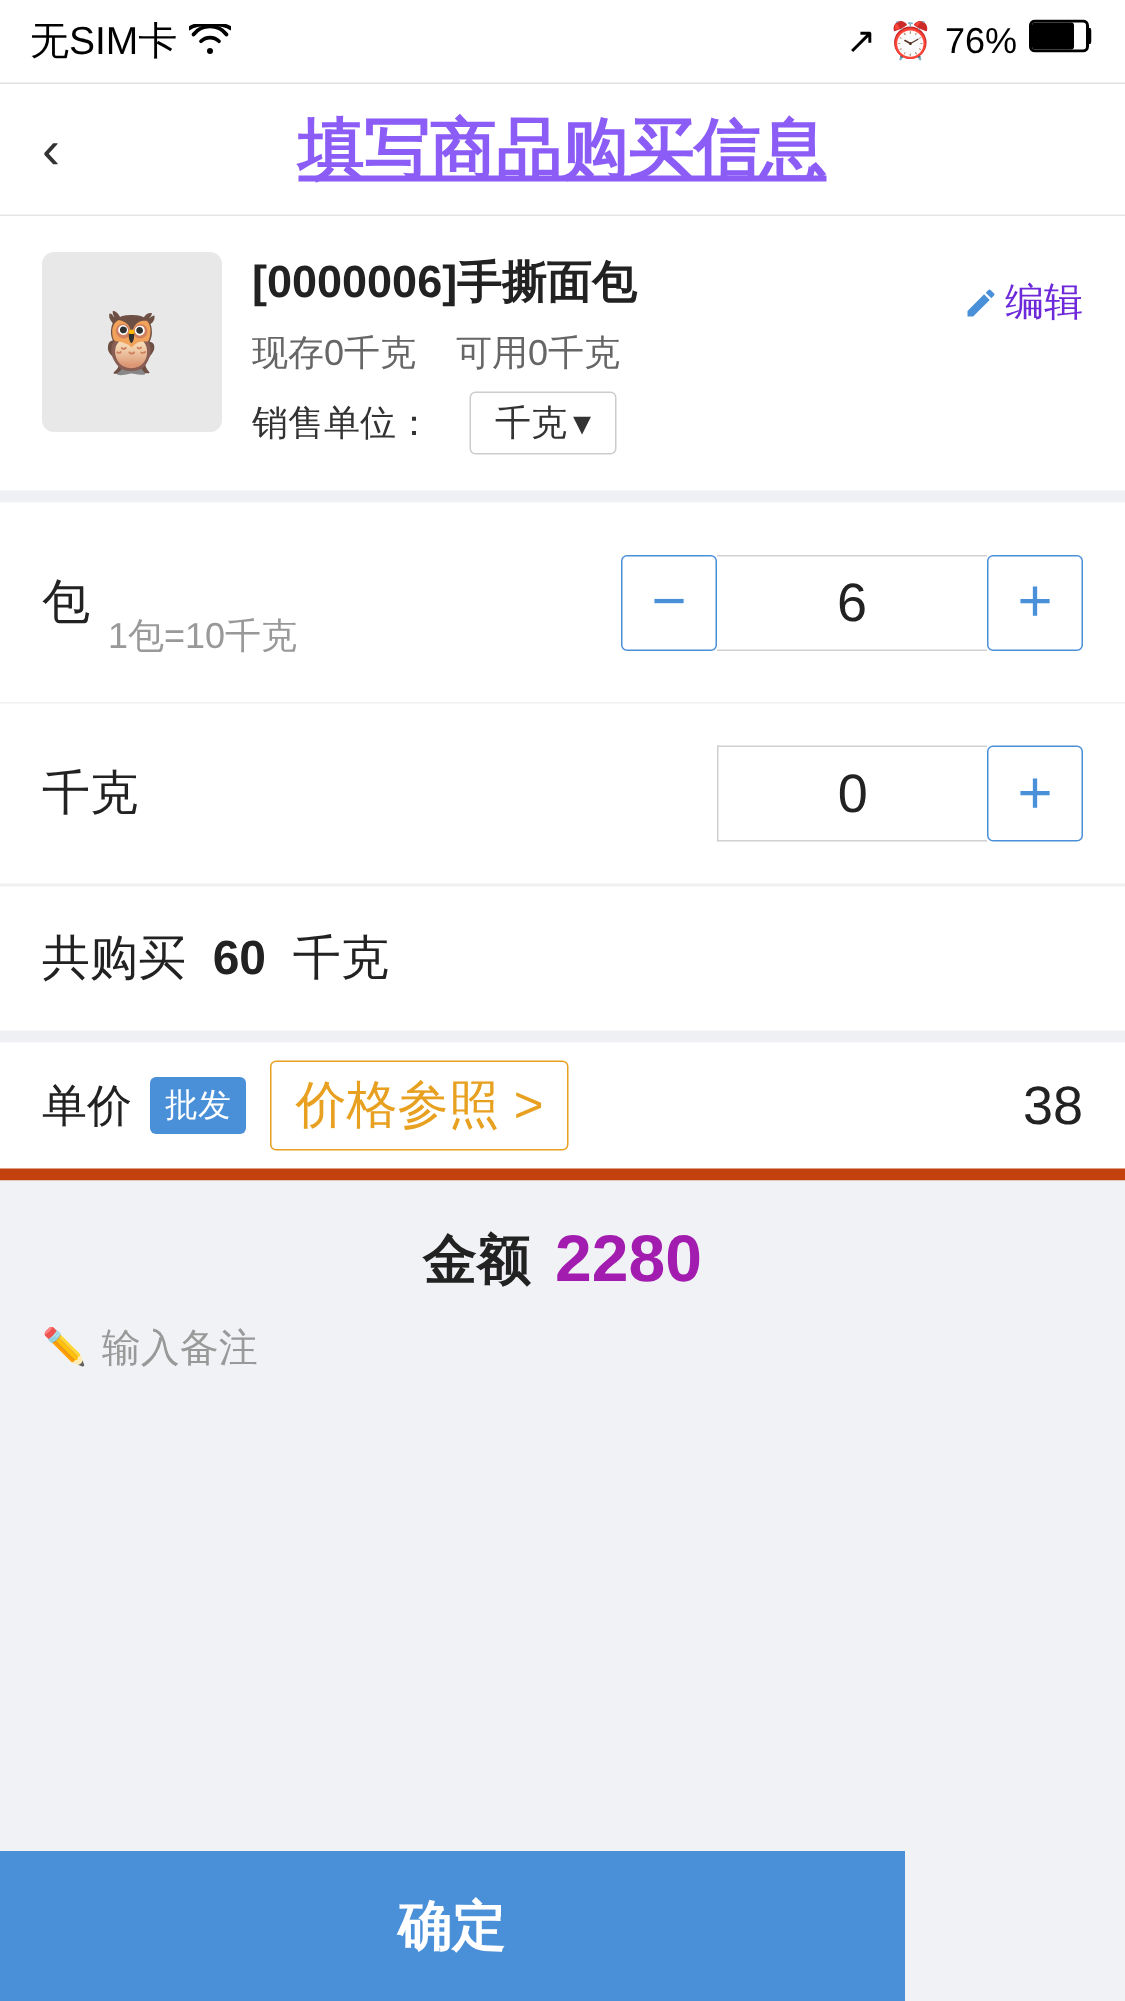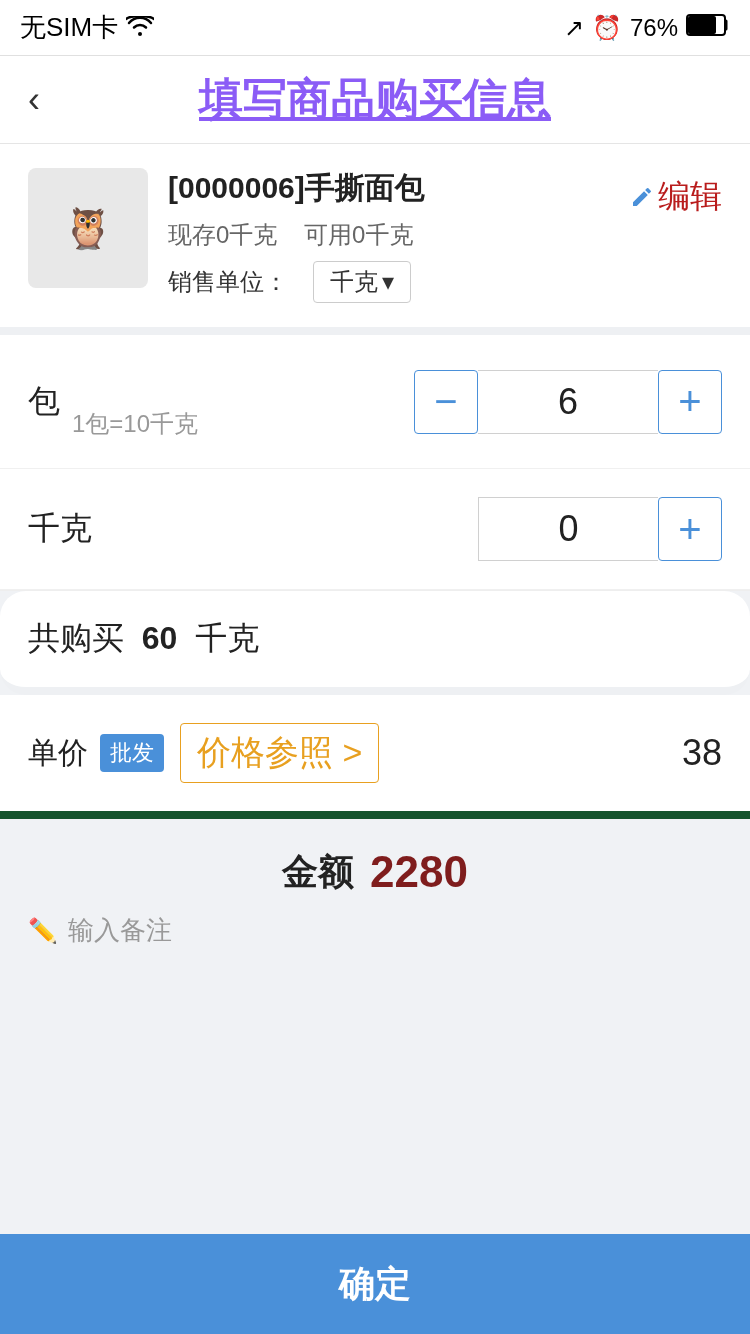--- a/index.html
+++ b/index.html
@@ -122,22 +122,22 @@
       padding: 4px 16px;
       font-size: 24px;
       color: #333;
       background: #fff;
       display: flex;
       align-items: center;
       gap: 4px;
     }
     .edit-btn {
       margin-left: auto;
-      color: #b91c1c;
-      font-size: 32px;
+      color: #6d28d9;
+      font-size: 26px;
       display: flex;
       align-items: center;
       gap: 4px;
     }
 
     
     .section {
       background: #fff;
       margin-top: 0;
       border-bottom: 1px solid #eee;
@@ -215,21 +215,20 @@
     }
 
     
     .total-row {
       background: #fff;
       display: flex;
       align-items: center;
       justify-content: space-between;
       padding: 26px 28px;
       border-bottom: 8px solid #eef0f3;
-      border-radius: 26px;
     }
     .total-text {
       font-size: 32px;
       color: #222;
     }
     .total-amount {
       font-weight: 600;
       color: #222;
     }
     .record-btn {
@@ -240,22 +239,22 @@
       padding: 12px 28px;
       font-size: 28px;
       cursor: pointer;
     }
 
     
     .price-row {
       background: #fff;
       display: flex;
       align-items: center;
-      padding: 28px 28px;
-      border-bottom: 8px solid #14532d;
+      padding: 12px 28px;
+      border-bottom: 8px solid #c2410c;
     }
     .price-label {
       font-size: 30px;
       color: #222;
     }
     .price-badge {
       background: #4a90d9;
       color: #fff;
       font-size: 22px;
       border-radius: 4px;
@@ -293,21 +292,21 @@
       margin-bottom: 16px;
       justify-content: center;
     }
     .amount-label {
       font-size: 36px;
       color: #222;
       font-weight: 600;
     }
     .amount-value {
       font-size: 44px;
-      color: #7f1d1d;
+      color: #a21caf;
       font-weight: 700;
       margin-left: 16px;
     }
     .remark-row {
       display: flex;
       align-items: center;
       gap: 10px;
       color: #999;
       font-size: 26px;
       margin-top: 4px;
@@ -321,21 +320,21 @@
     .empty-space {
       background: #f0f2f5;
       height: 280px;
     }
 
     
     .confirm-btn {
       position: fixed;
       bottom: 0;
       left: 0;
-      width: 750px;
+      width: 603px;
       height: 100px;
       background: #4a90d9;
       color: #fff;
       font-size: 36px;
       font-weight: 600;
       border: none;
       cursor: pointer;
       display: flex;
       align-items: center;
       justify-content: center;

